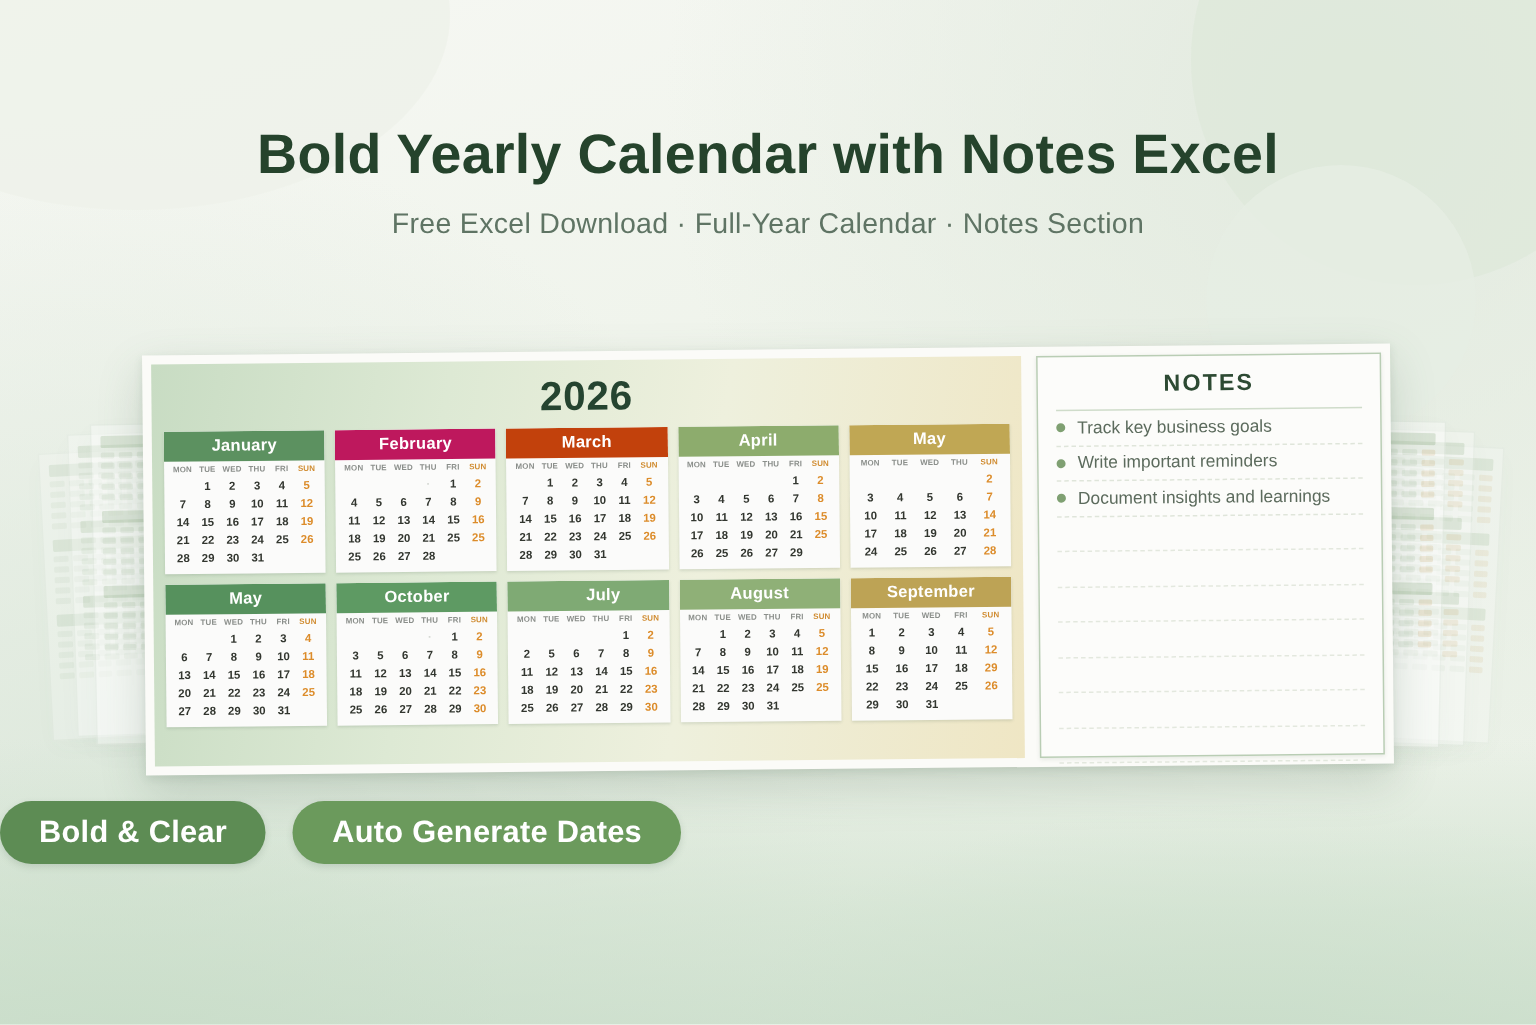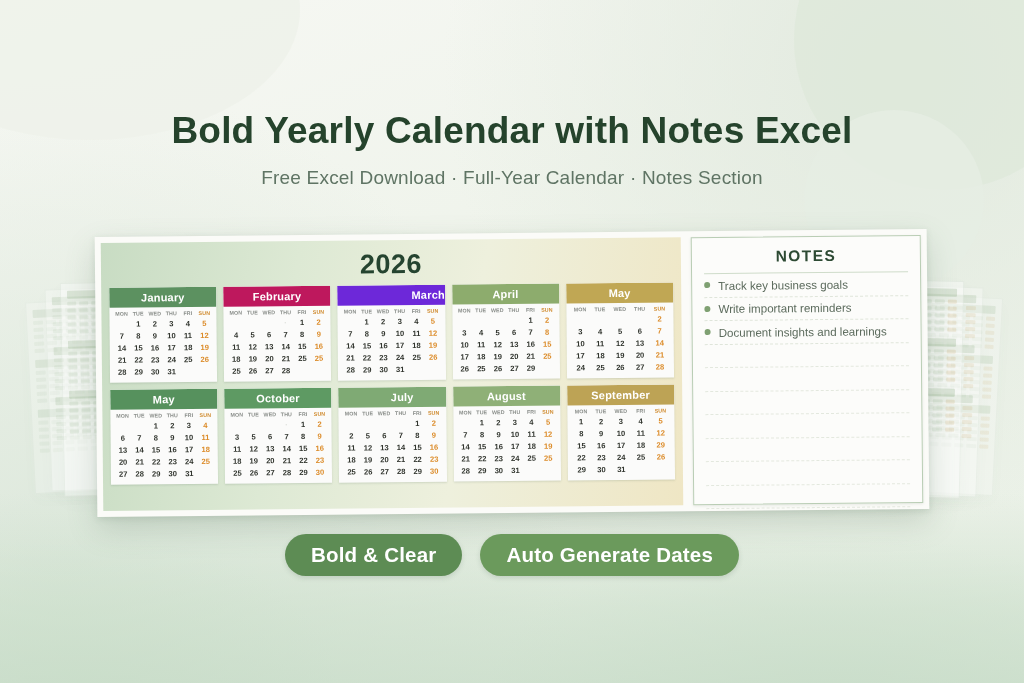--- a/index.html
+++ b/index.html
@@ -40,21 +40,21 @@
 
   .gl1{left:30px;top:300px;width:86px;height:190px;transform:rotate(-3deg);opacity:.22;}
   .gl2{left:48px;top:288px;width:86px;height:200px;transform:rotate(-2deg);opacity:.28;}
   .gl3{left:62px;top:282px;width:82px;height:212px;transform:rotate(-1.2deg);opacity:.36;}
 
   .gr1{right:26px;top:296px;width:84px;height:196px;transform:rotate(3deg);opacity:.24;}
   .gr2{right:44px;top:286px;width:86px;height:208px;transform:rotate(2deg);opacity:.30;}
   .gr3{right:62px;top:280px;width:84px;height:216px;transform:rotate(1.2deg);opacity:.38;}
 
   
-  .heading{position:absolute;left:0;right:0;top:112px;text-align:center;z-index:6;}
+  .heading{position:absolute;left:0;right:0;top:84px;text-align:center;z-index:6;}
   .title{font-size:37px;font-weight:bold;color:#25432c;letter-spacing:.2px;
          line-height:1.05;}
   .subtitle{margin-top:16px;font-size:19px;color:#5f7464;letter-spacing:.2px;}
 
   
   .sheet{position:absolute;left:96px;top:233px;width:832px;height:280px;z-index:5;
          background:#fbfbf8;
          box-shadow:0 12px 30px rgba(80,110,85,.22), 0 2px 6px rgba(80,110,85,.14);
          transform:rotate(-.55deg);
          padding:6px;box-sizing:border-box;}
@@ -88,21 +88,21 @@
                letter-spacing:1.4px;padding-bottom:7px;border-bottom:1px solid #cfdcca;}
   .nlist{margin:0;padding:0;list-style:none;}
   .nitem{display:flex;align-items:center;gap:8px;
          height:22.5px;border-bottom:1px dashed #dfe5da;}
   .ndot{width:6px;height:6px;border-radius:50%;background:#7fa072;flex:none;}
   .ntext{font-size:11.6px;color:#5c6b5d;}
   .nline{height:22.5px;border-bottom:1px dashed #e3e8de;}
 
   
   .pills{position:absolute;left:0;right:0;top:534px;z-index:7;
-         display:flex;justify-content:center;gap:18px;}
+         display:flex;justify-content:flex-start;gap:18px;}
   .pill{border-radius:22px;padding:9px 26px;color:#ffffff;
         font-size:20.5px;font-weight:bold;letter-spacing:.2px;white-space:nowrap;
         box-shadow:0 2px 5px rgba(70,100,75,.18);}
 </style>
 </head>
 <body>
 
 <div class="bg">
   <div class="blob blob3"></div>
   <div class="blob blob1"></div>
@@ -1012,21 +1012,21 @@
                 <span>25</span>
                 <span>26</span>
                 <span>27</span>
                 <span>28</span>
                 <span></span>
                 <span class="sun"></span>
               </div>
             </div>
           </div>
           <div class="mcard">
-            <div class="mhead" style="background: #6d28d9; text-align: right;">March</div>
+            <div class="mhead" style="background: #c2410c;">March</div>
             <div class="mbody">
               <div class="wrow">
                 <span>MON</span>
                 <span>TUE</span>
                 <span>WED</span>
                 <span>THU</span>
                 <span>FRI</span>
                 <span class="sun">SUN</span>
               </div>
               <div class="drow">

